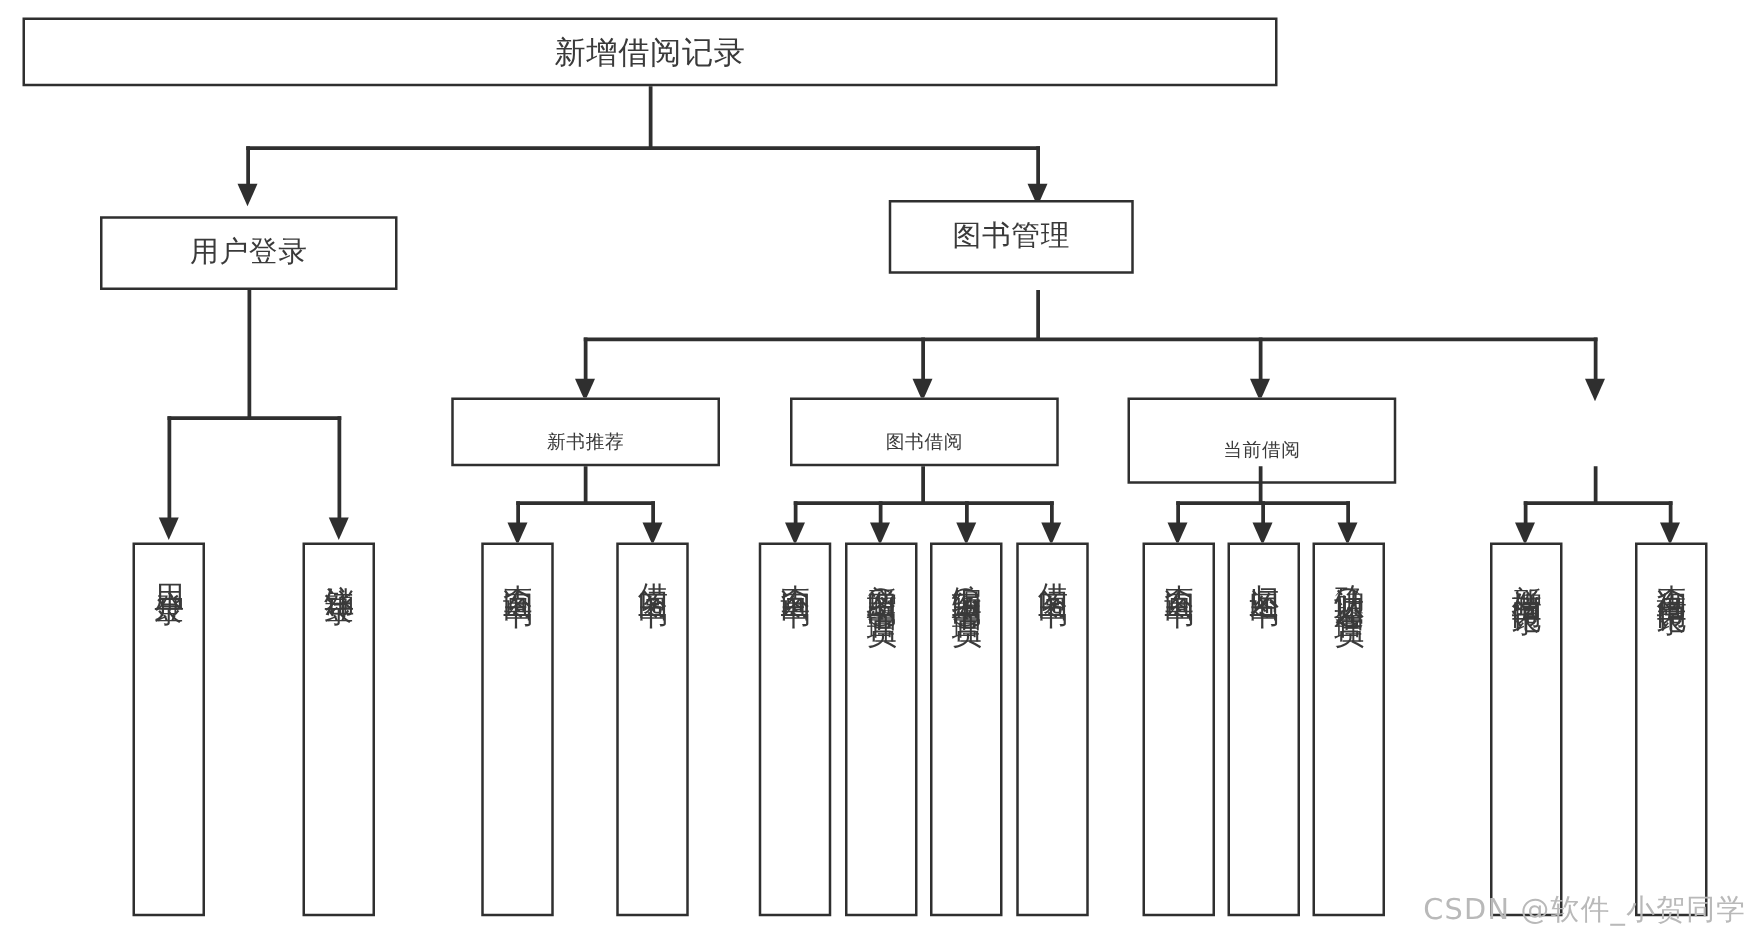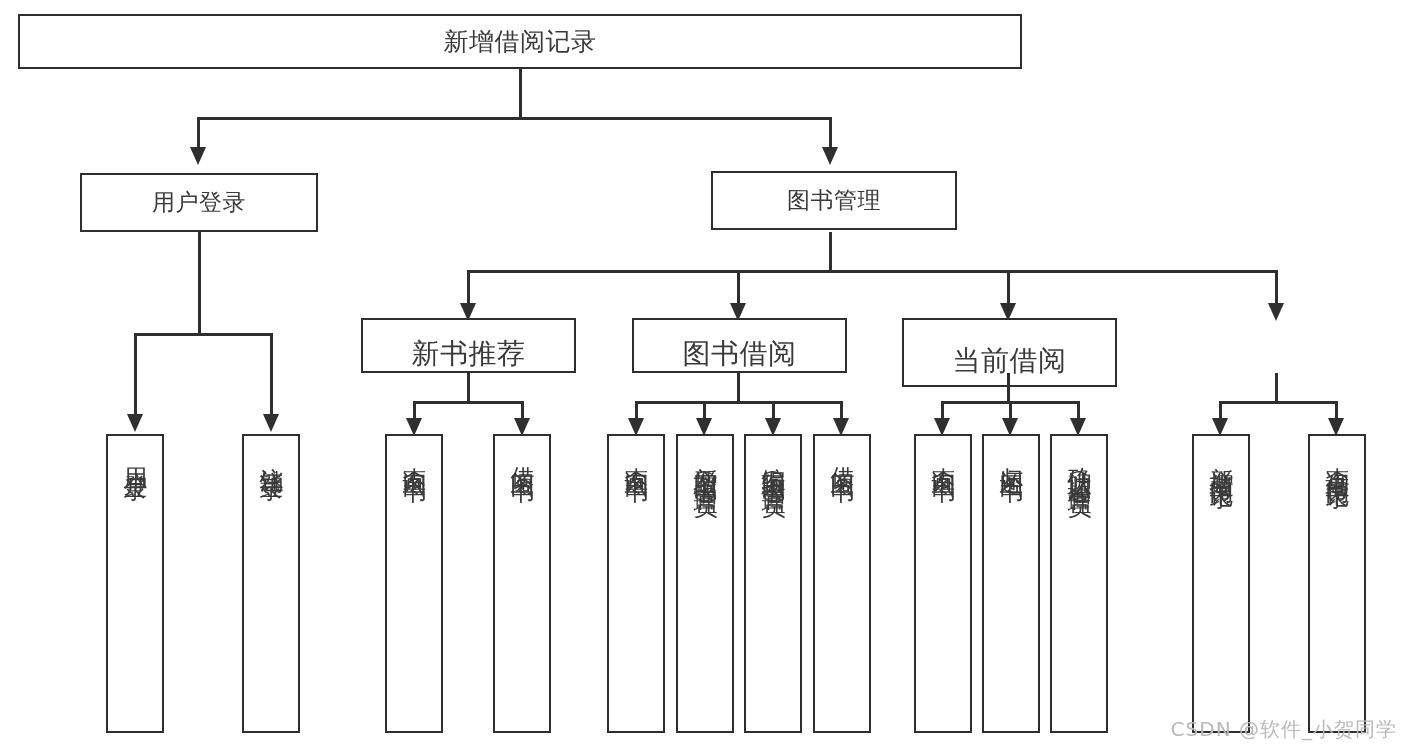--- a/index.html
+++ b/index.html
@@ -30,21 +30,21 @@
     display:block;
     text-align:center;
     line-height:1.18;
     letter-spacing:0.5px;
   }
   
   .node.root{ }
   .node.root .label{ font-size:25px; }
   
   .node.lvl2 .label{ font-size:23px; }
-  .node.lvl3 .label{ font-size:28px;margin-top:16px; }
+  .node.lvl3 .label{ font-size:15px;margin-top:16px; }
   
   .node.leaf{
     align-items:flex-start;
     justify-content:center;
     padding-top:12px;
   }
   .node.leaf .label{
     writing-mode:vertical-rl;
     text-orientation:upright;
     font-size:24px;
@@ -64,21 +64,21 @@
     width:0;height:0;
     border-left:8px solid transparent;
     border-right:8px solid transparent;
     border-top:18px solid #2f2f2f;
   }
   
   #watermark{
     position:absolute;
     right:8px;
     bottom:4px;
-    font-size:20px;
+    font-size:23px;
     color:#b9b9b9;
     letter-spacing:1px;
     white-space:nowrap;
     user-select:none;
   }
 </style>
 </head>
 <body>
 
 <div id="canvas">
@@ -91,21 +91,21 @@
   <div class="seg h" style="left:197px; top:117px; width:635px; height:3px;"></div>
   <div class="seg v" style="left:197px; top:117px; width:3px; height:32px;"></div>
   <div class="arrow" style="left:190px; top:147px;"></div>
   <div class="seg v" style="left:829px; top:117px; width:3px; height:32px;"></div>
   <div class="arrow" style="left:822px; top:147px;"></div>
 
   <div class="node lvl2" style="left:80px; top:173px; width:238px; height:59px;">
     <span class="label">用户登录</span>
   </div>
 
-  <div class="node lvl2" style="left:711px; top:171px; width:246px; height:59px;">
+  <div class="node lvl2" style="left:711px; top:160px; width:196px; height:59px;">
     <span class="label">图书管理</span>
   </div>
 
   <div class="seg v" style="left:198px; top:232px; width:3px; height:103px;"></div>
   <div class="seg h" style="left:134px; top:333px; width:139px; height:3px;"></div>
   <div class="seg v" style="left:134px; top:333px; width:3px; height:83px;"></div>
   <div class="arrow" style="left:127px; top:414px;"></div>
   <div class="seg v" style="left:270px; top:333px; width:3px; height:83px;"></div>
   <div class="arrow" style="left:263px; top:414px;"></div>
 

